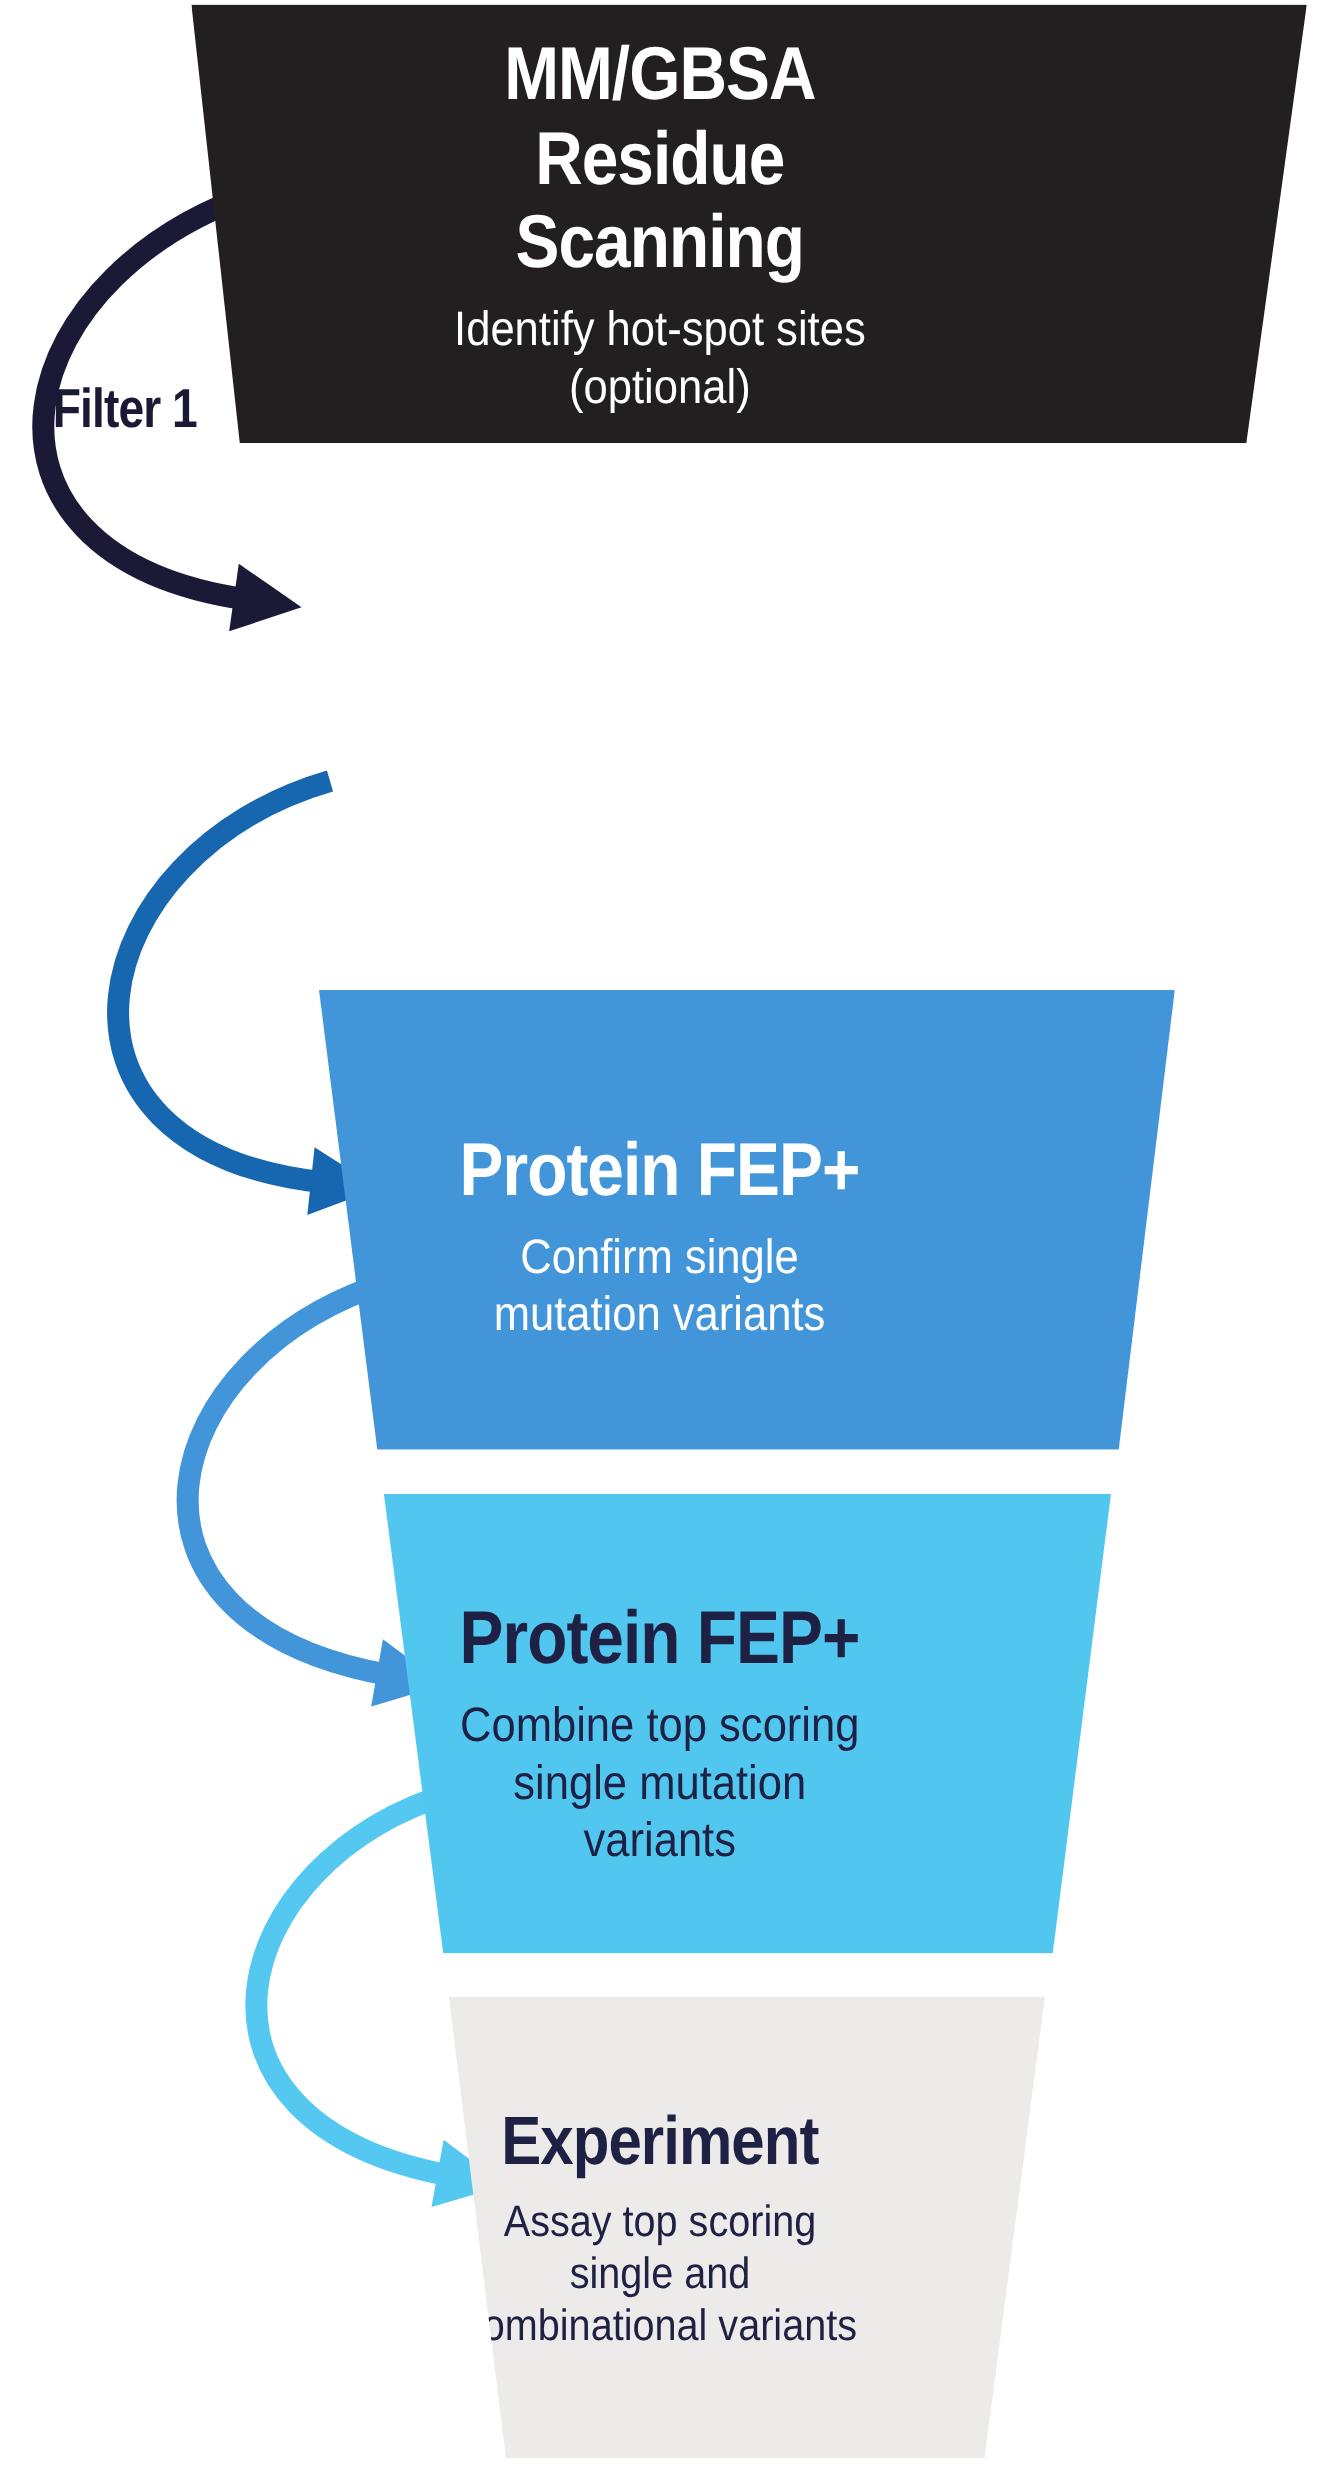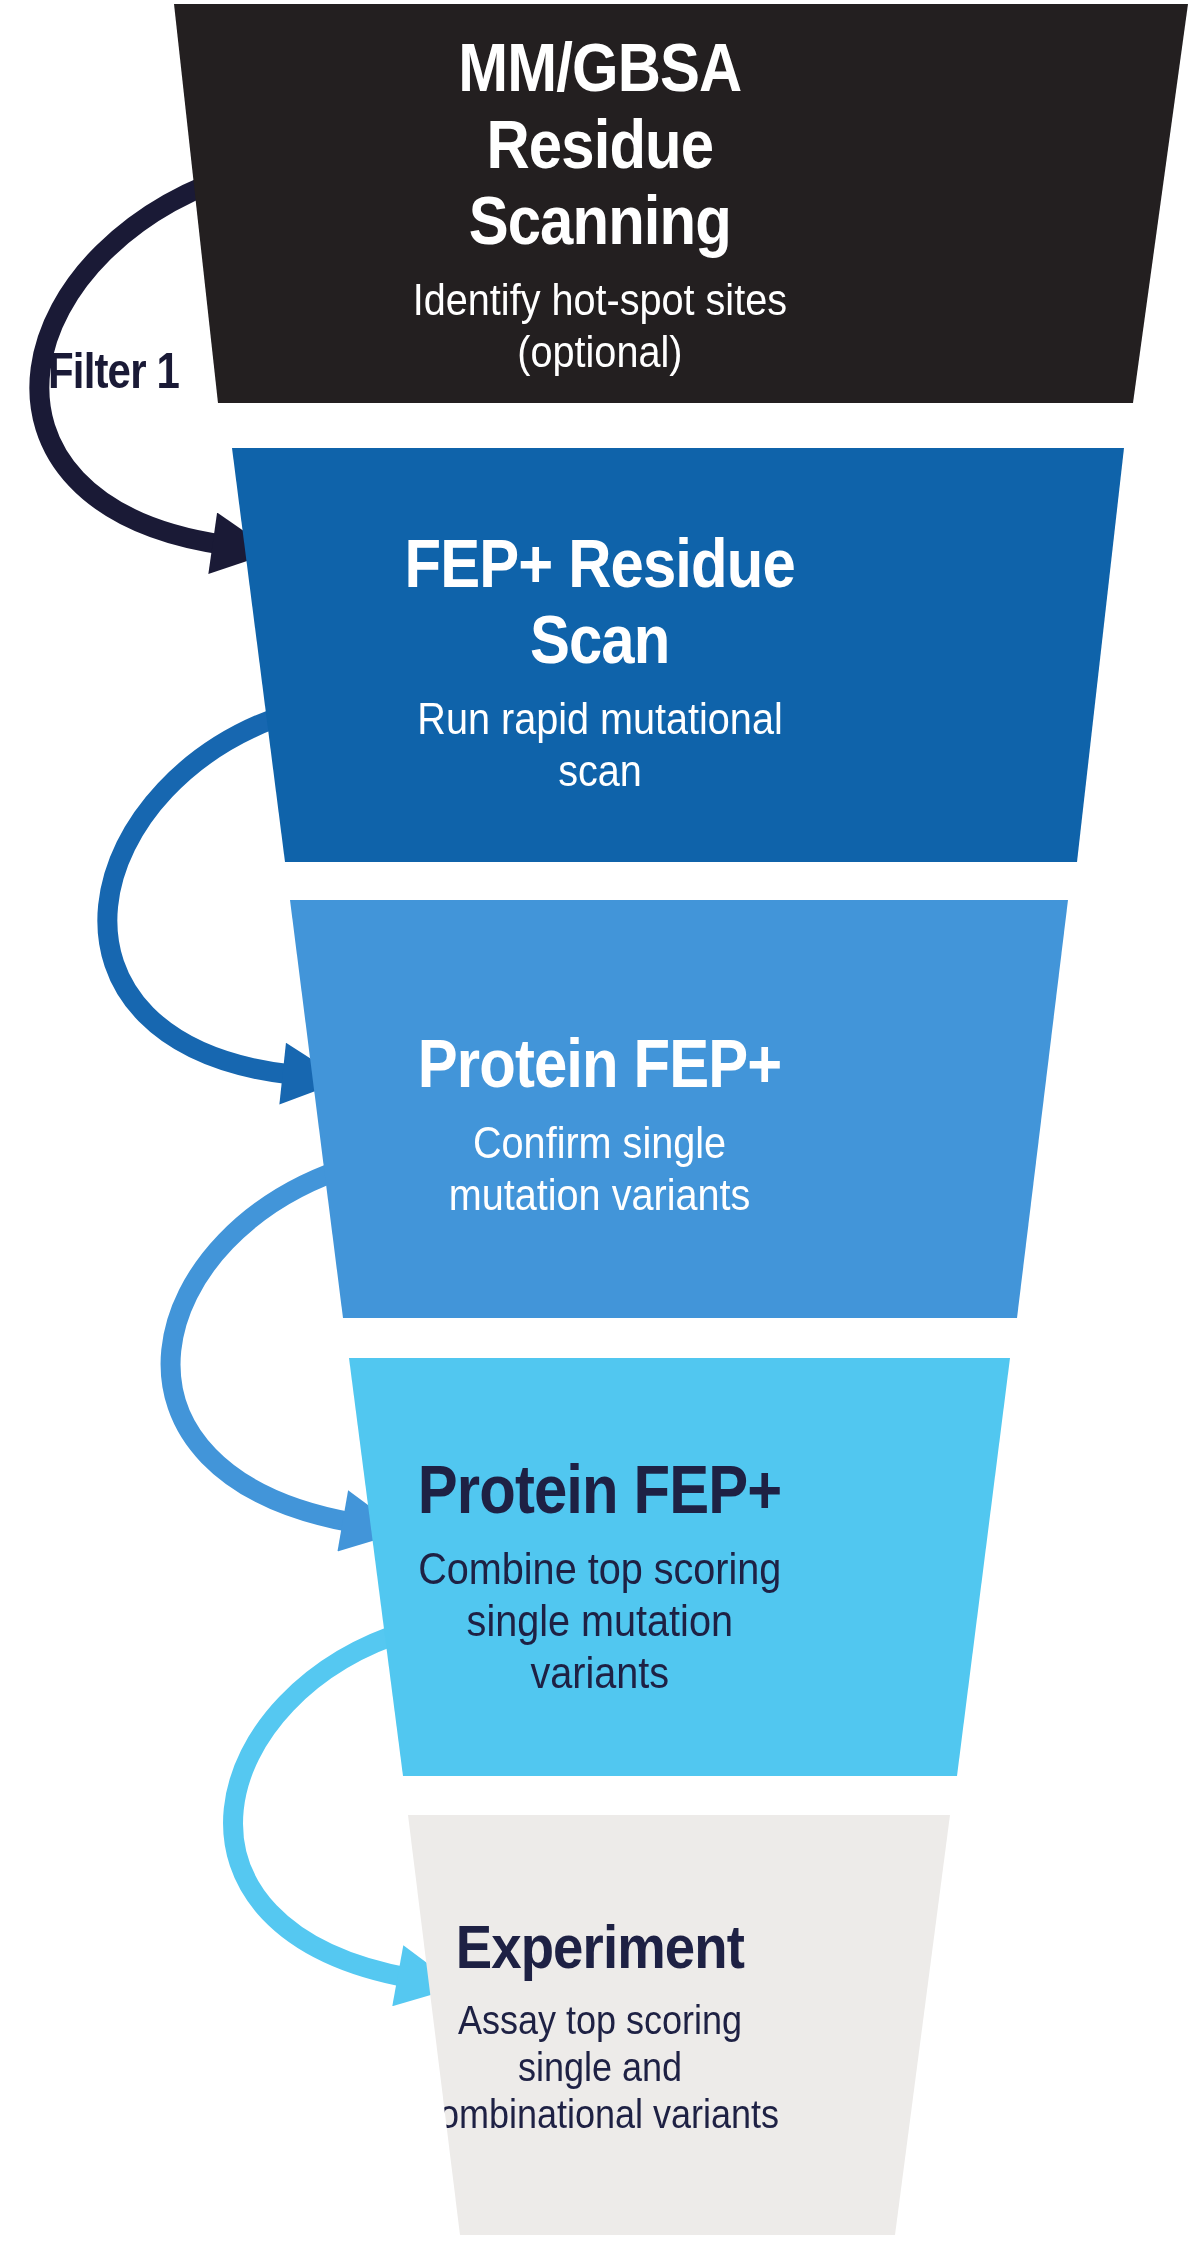--- a/index.html
+++ b/index.html
@@ -122,28 +122,20 @@
   <section class="stage s1" style="background-color: rgb(35, 31, 32); color: rgb(255, 255, 255);">
     <div class="content">
       <h2 class="title">MM/GBSA
 Residue
 Scanning</h2>
       <p class="subtitle">Identify hot-spot sites
 (optional)</p>
     </div>
   </section>
 
-  <section class="stage s2" style="background-color: rgb(15, 99, 170); color: rgb(255, 255, 255);">
-    <div class="content">
-      <h2 class="title">FEP+ Residue
-Scan</h2>
-      <p class="subtitle">Run rapid mutational
-scan</p>
-    </div>
-  </section>
 
   <section class="stage s3" style="background-color: rgb(66, 149, 217); color: rgb(255, 255, 255);">
     <div class="content">
       <h2 class="title">Protein FEP+</h2>
       <p class="subtitle">Confirm single
 mutation variants</p>
     </div>
   </section>
 
   <section class="stage s4" style="background-color: rgb(81, 199, 240); color: rgb(30, 33, 68);">

